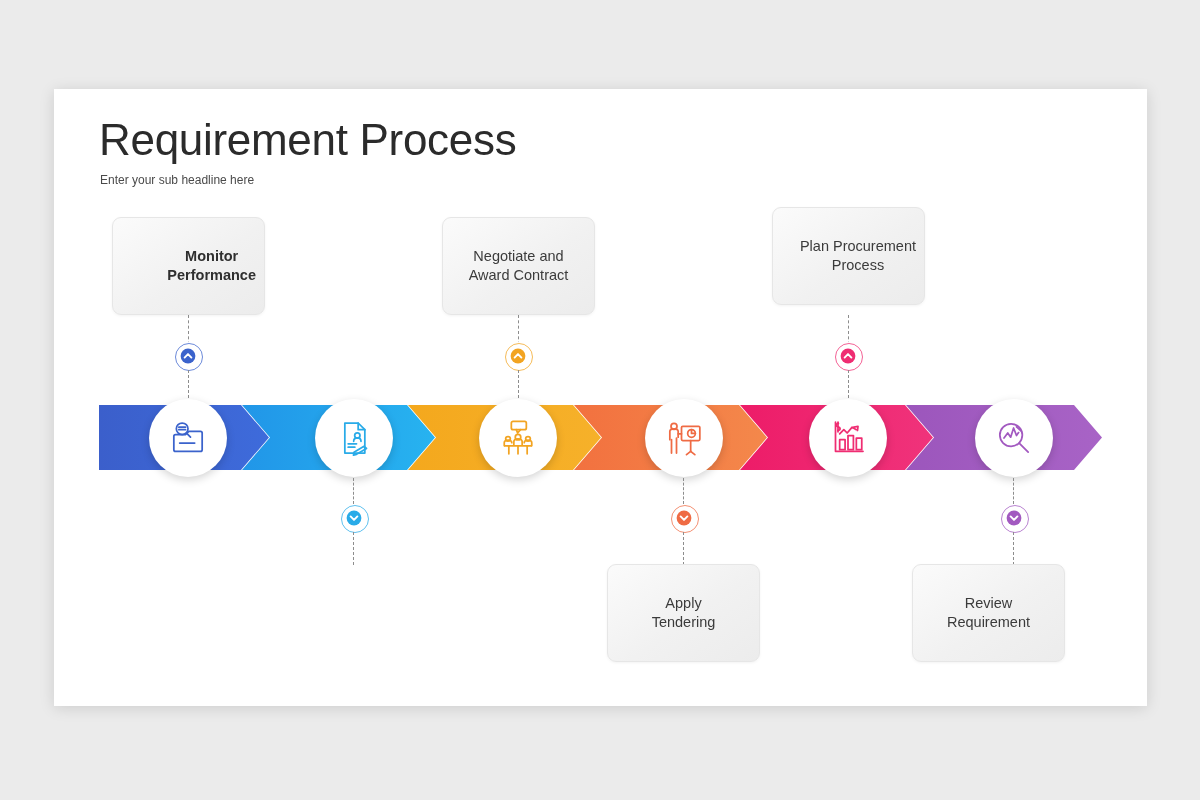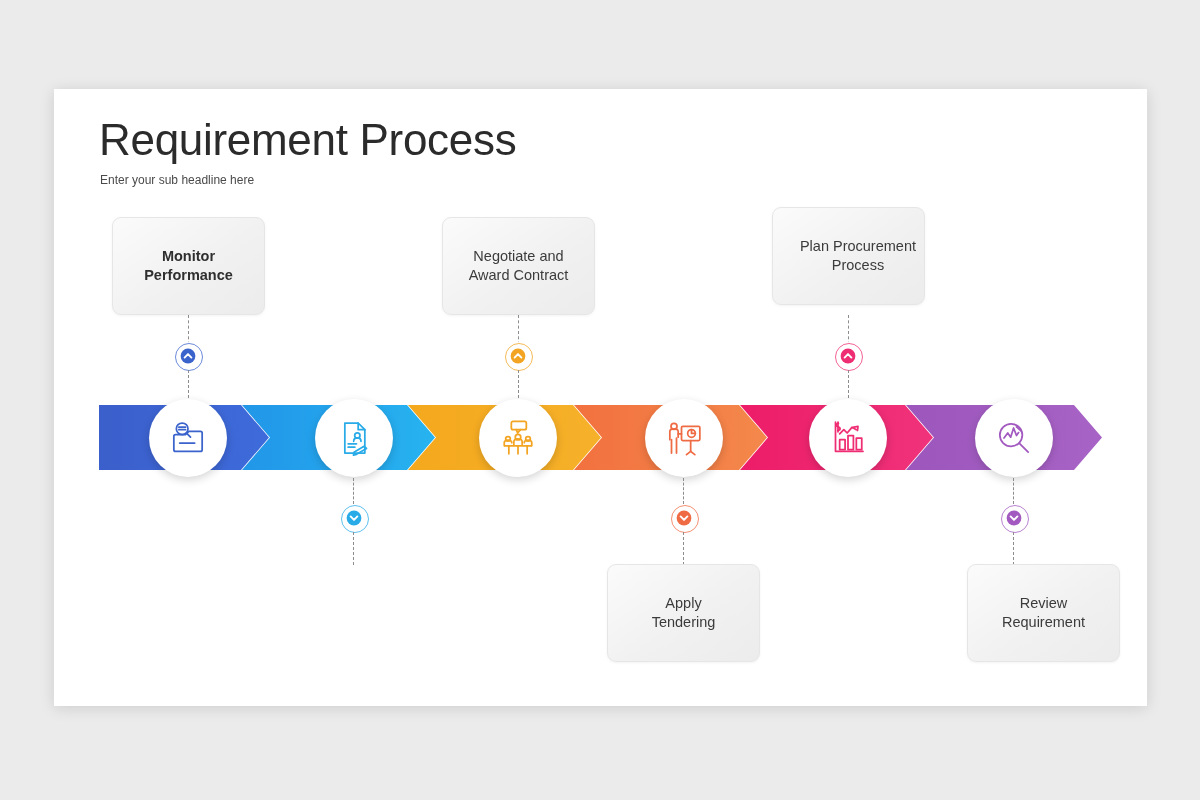--- a/index.html
+++ b/index.html
@@ -172,21 +172,21 @@
         <path d="M0,0 H142 L170,32.5 L142,65 H0 Z" fill="url(#g0)"></path>
 
         <path d="M143,0 H308 L336,32.5 L308,65 H143 L171,32.5 Z" fill="url(#g1)"></path>
         <path d="M309,0 H474 L502,32.5 L474,65 H309 L337,32.5 Z" fill="url(#g2)"></path>
         <path d="M475,0 H640 L668,32.5 L640,65 H475 L503,32.5 Z" fill="url(#g3)"></path>
         <path d="M641,0 H806 L834,32.5 L806,65 H641 L669,32.5 Z" fill="url(#g4)"></path>
         <path d="M807,0 H975 L1003,32.5 L975,65 H807 L835,32.5 Z" fill="url(#g5)"></path>
       </svg>
     </div>
 
-    <div class="card bold" style="left:58px; top:128px;">
+    <div class="card bold" style="left:58px; top:128px;justify-content:flex-end;">
       <div class="card-text">Monitor
 Performance</div>
     </div>
     <div class="dash" style="left:134px; top:226px; height:35px;"></div>
     <div class="badge" style="left:120px; top:253px; color:#3B63CC;">
       <svg width="16" height="16" viewBox="0 0 16 16">
         <circle cx="8" cy="8" r="7.4" fill="#3B63CC"></circle>
         <path d="M4.6 9.6 L8 6.1 L11.4 9.6" fill="none" stroke="#ffffff" stroke-width="1.9" stroke-linecap="round" stroke-linejoin="round"></path>
       </svg>
     </div>
@@ -325,19 +325,19 @@
       </svg>
     </div>
     <div class="dash" style="left:959px; top:389px; height:26px;"></div>
     <div class="badge" style="left:946px; top:415px; color:#A259C0;">
       <svg width="16" height="16" viewBox="0 0 16 16">
         <circle cx="8" cy="8" r="7.4" fill="#A259C0"></circle>
         <path d="M4.6 6.4 L8 9.9 L11.4 6.4" fill="none" stroke="#ffffff" stroke-width="1.9" stroke-linecap="round" stroke-linejoin="round"></path>
       </svg>
     </div>
     <div class="dash" style="left:959px; top:443px; height:33px;"></div>
-    <div class="card" style="left:913px; top:475px;">
+    <div class="card" style="left:858px; top:475px;">
       <div class="card-text">Review
 Requirement</div>
     </div>
 
   </div>
 </div>
 
 </body></html>

